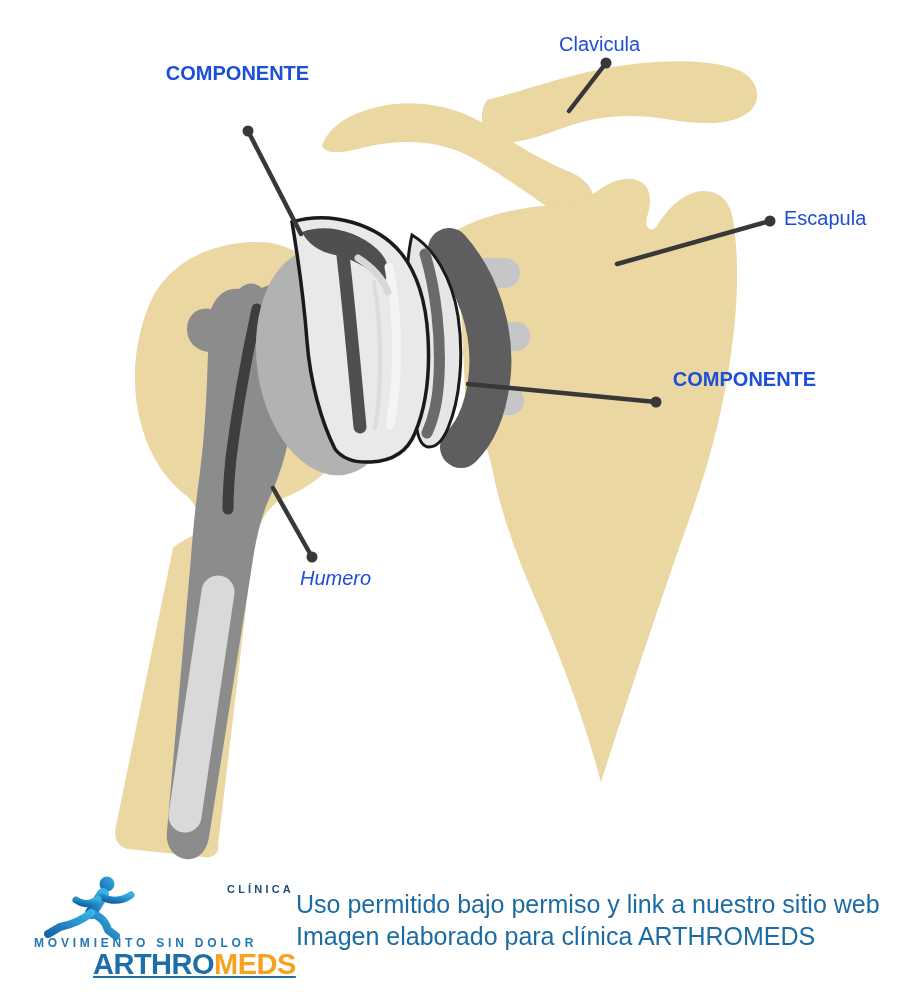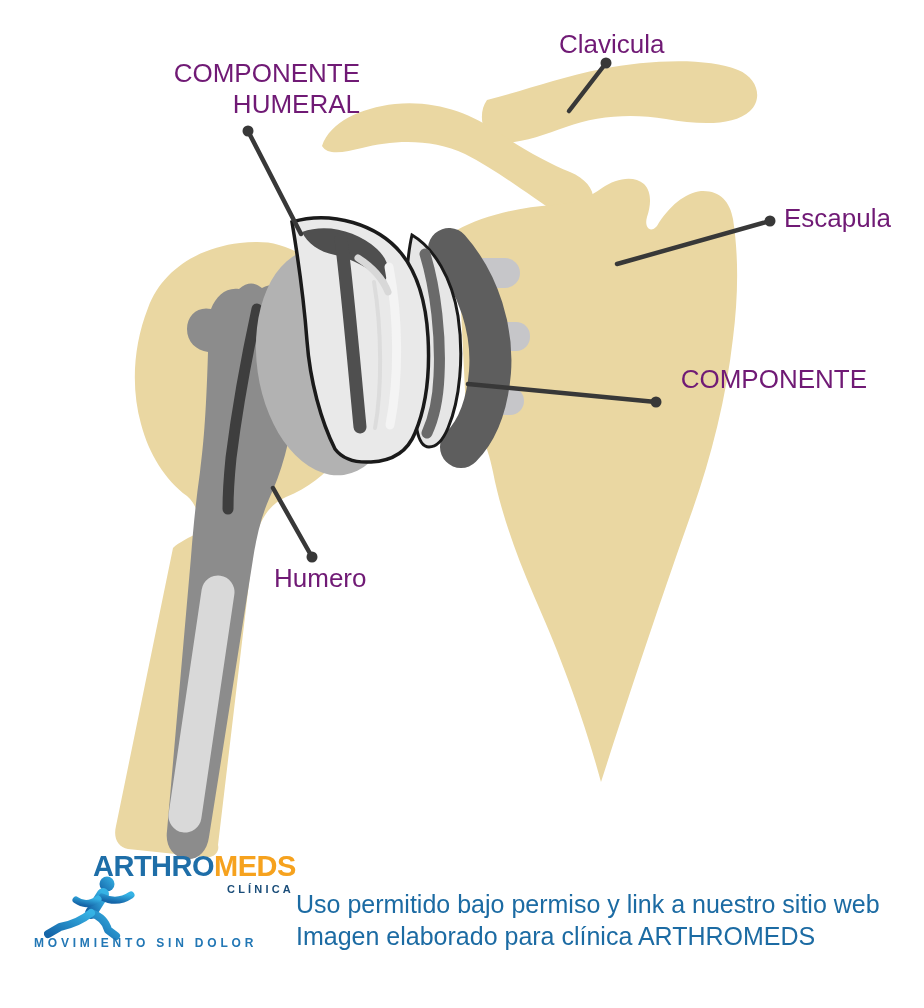--- a/index.html
+++ b/index.html
@@ -3,35 +3,35 @@
 <meta charset="utf-8">
 <style>
   html,body{margin:0;padding:0;}
   body{
     width:924px;height:1008px;position:relative;background:#ffffff;
     font-family:"Liberation Sans", sans-serif;overflow:hidden;
   }
   #stage{position:absolute;left:0;top:0;width:924px;height:1008px;}
   svg.diagram{position:absolute;left:0;top:0;}
   .lbl{
-    position:absolute;color:#701a75;font-size:26px;line-height:31px;
+    position:absolute;color:#1d4ed8;font-size:20px;line-height:31px;
     white-space:nowrap;
   }
-  .lbl.heavy{font-weight:400;text-align:right;white-space:normal;}
+  .lbl.heavy{font-weight:700;text-align:center;white-space:normal;}
   .caption{
     position:absolute;left:296px;top:888px;color:#1c6ba3;
     font-size:25px;line-height:32px;
   }
   .logo-clinica{
     position:absolute;left:191px;top:883px;color:#1a4d79;font-weight:700;
     font-size:11px;letter-spacing:3.2px;margin-left:36px;
   }
   .logo-brand{
-    position:absolute;left:93px;top:850px;font-size:29px;font-weight:700;
-    letter-spacing:-0.5px;color:#1e6ea8;white-space:nowrap;
+    position:absolute;left:93px;top:948px;font-size:29px;font-weight:700;
+    letter-spacing:-0.5px;color:#1e6ea8;white-space:nowrap;text-decoration:underline;
   }
   .logo-brand .meds{color:#f6a21e;}
   .logo-tagline{
     position:absolute;left:34px;top:936px;color:#2277b5;font-weight:700;
     font-size:12px;letter-spacing:3.8px;white-space:nowrap;
   }
 </style>
 </head>
 <body>
 
@@ -111,32 +111,31 @@
       <circle cx="770" cy="221" r="5.5" stroke="none"></circle>
       <line x1="656" y1="402" x2="468" y2="384"></line>
       <circle cx="656" cy="402" r="5.5" stroke="none"></circle>
       <line x1="312" y1="557" x2="273" y2="488"></line>
       <circle cx="312" cy="557" r="5.5" stroke="none"></circle>
     </g>
   </svg>
 
   <div class="lbl heavy" style="left:115px;top:58px;width:245px;">
     <div>COMPONENTE</div>
-    <div>HUMERAL</div>
   </div>
 
   <div class="lbl" style="left:559px;top:29px;">Clavicula</div>
 
   <div class="lbl" style="left:784px;top:203px;">Escapula</div>
 
   <div class="lbl heavy" style="left:622px;top:364px;width:245px;">
     <div>COMPONENTE</div>
   </div>
 
-  <div class="lbl" style="left:274px;top:563px;">Humero</div>
+  <div class="lbl" style="left:300px;top:563px;font-style:italic;">Humero</div>
 
   <div>
 
     <svg style="position:absolute;left:44px;top:874px;" width="100" height="68" viewBox="0 0 100 68">
       <defs>
         <linearGradient id="runnerGrad" x1="0" y1="1" x2="1" y2="0">
           <stop offset="0" stop-color="#1565a8"></stop>
           <stop offset="1" stop-color="#36b3e5"></stop>
         </linearGradient>
       </defs>

